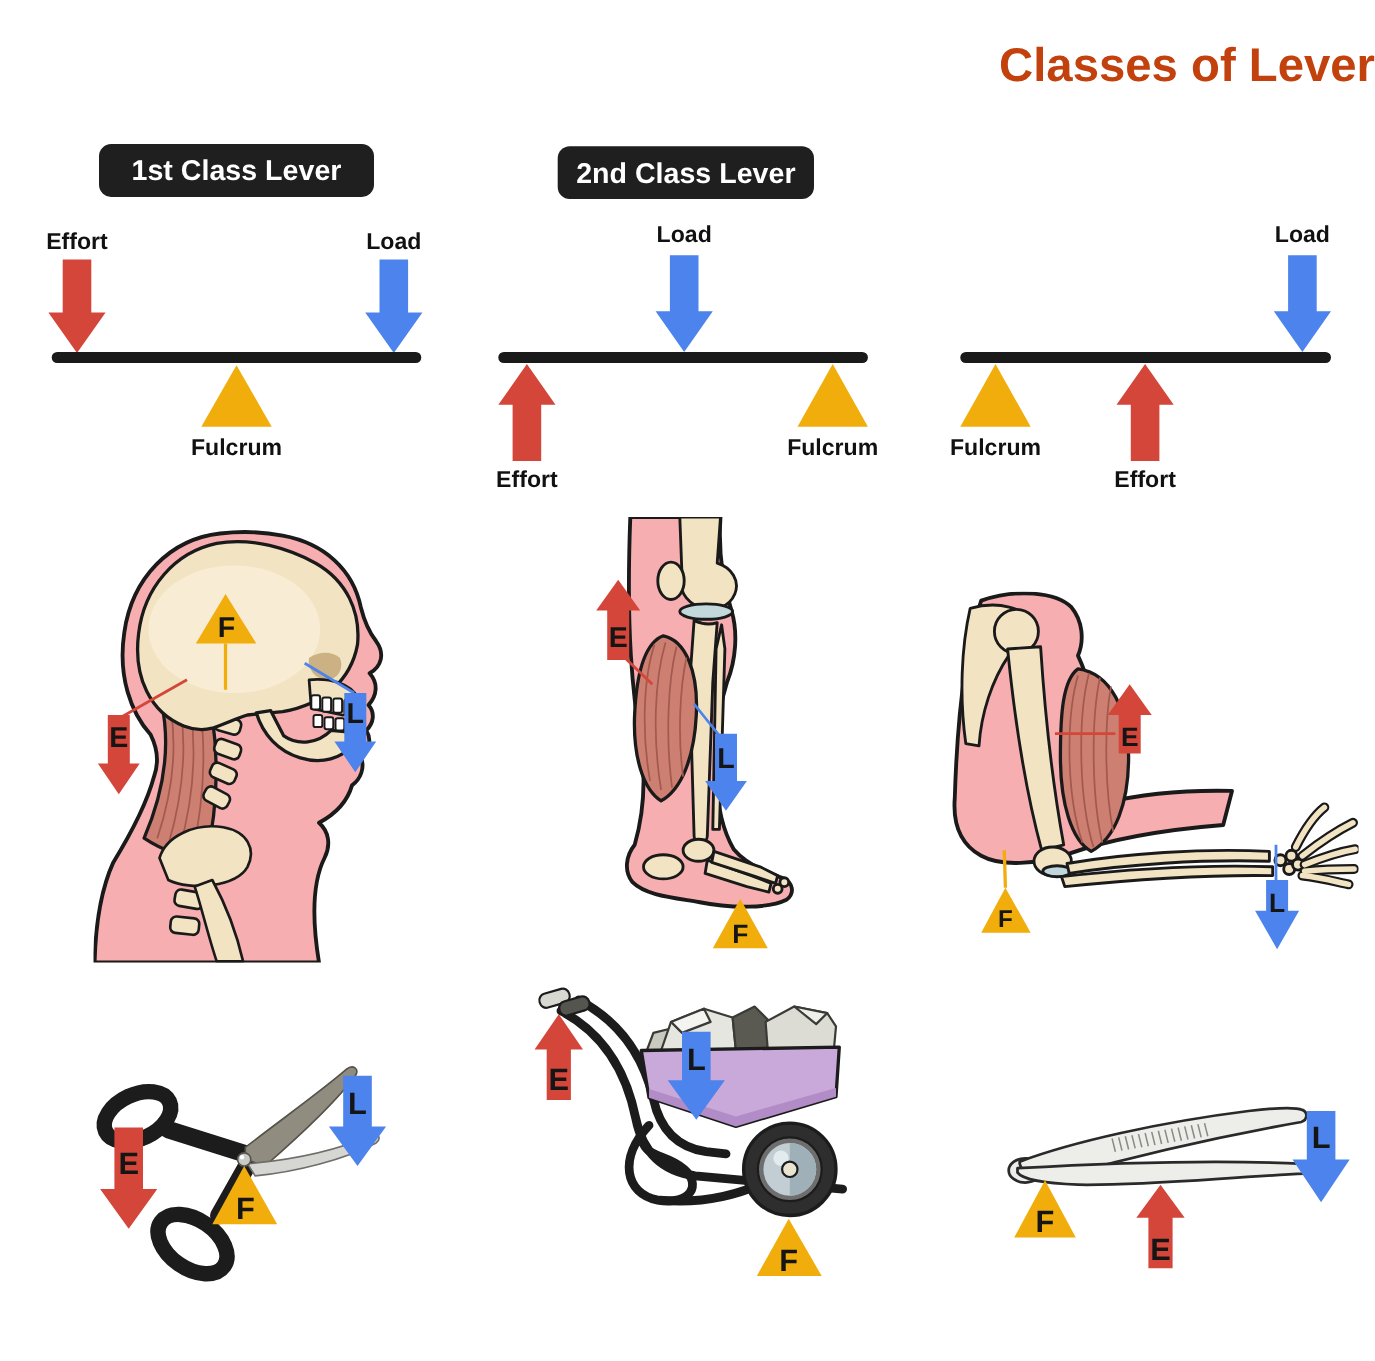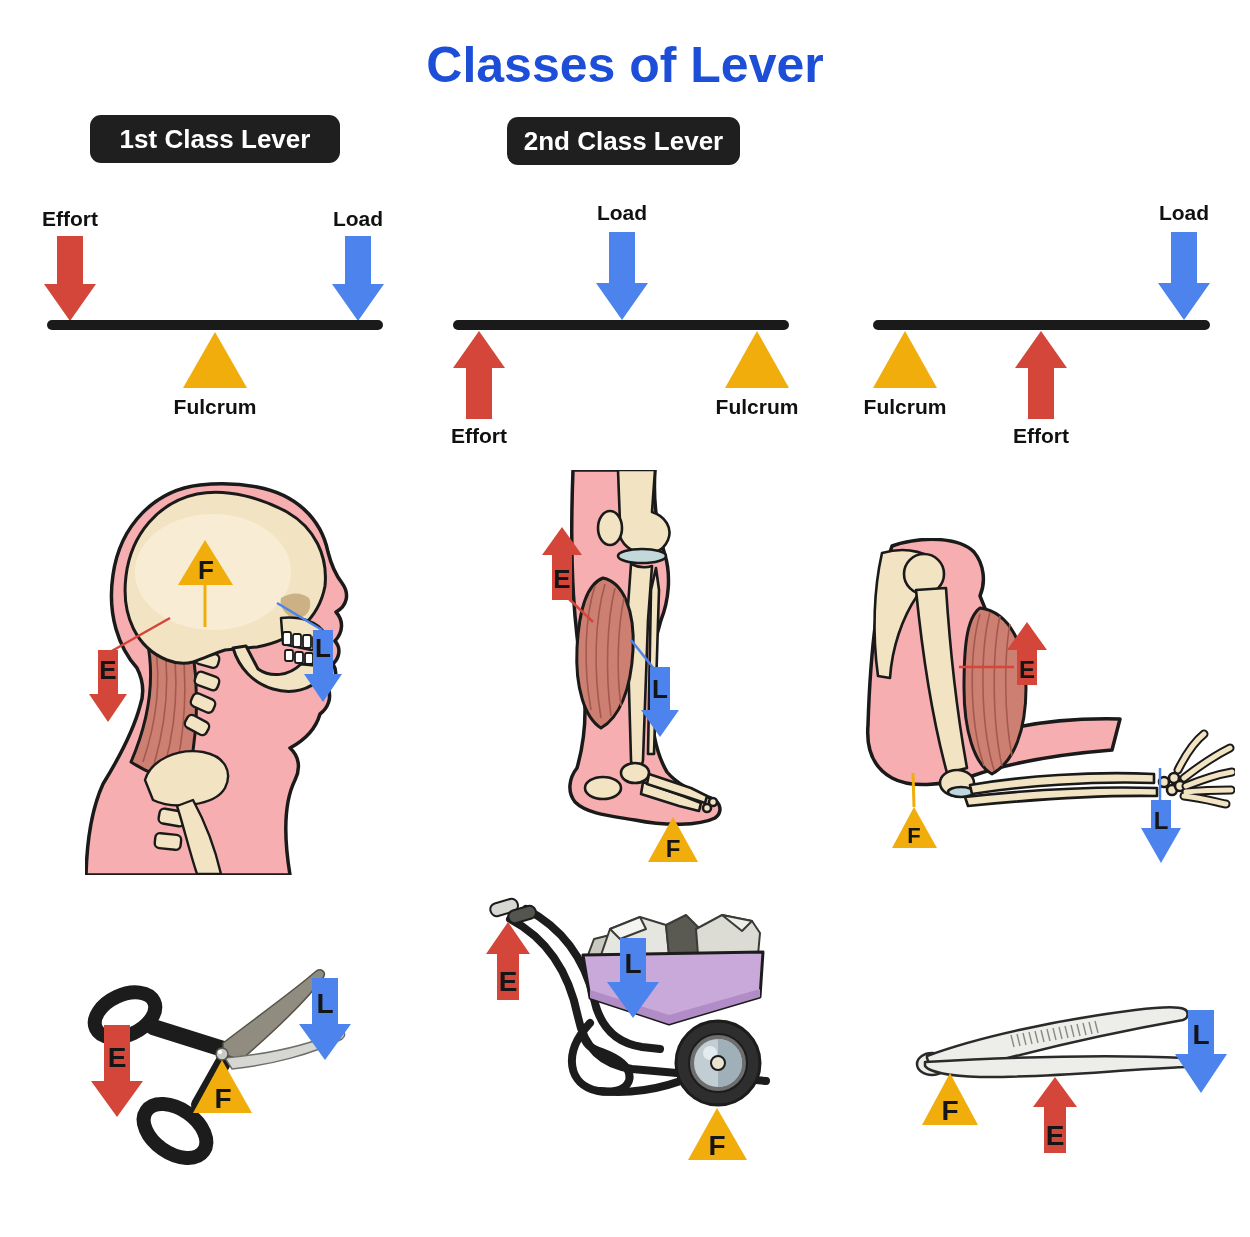--- a/index.html
+++ b/index.html
@@ -1,22 +1,22 @@
 <!DOCTYPE html>
 <html style="--effort: #D4463A; --load: #4C83EC; --fulcrum: #F1AD0B; --badge-bg: #1F1F1F; --badge-text: #FFFFFF; --bar: #1A1A1A;"><head>
 <meta charset="utf-8">
 <style>
   html,body{margin:0;padding:0;background:#fff;}
   #stage{position:relative;width:1250px;height:1237px;background:#fff;overflow:hidden;
          font-family:"Liberation Sans",sans-serif;}
-  .title{position:absolute;top:36px;left:0;width:100%;text-align:center;
-         font-size:50px;font-weight:bold;color:#1d4ed8;}
+  .title{position:absolute;top:36px;left:0;width:100%;text-align:right;
+         font-size:43px;font-weight:bold;color:#c2410c;}
   .badge{position:absolute;height:48px;line-height:48px;border-radius:11px;
          background:var(--badge-bg,#1F1F1F);color:var(--badge-text,#fff);
-         font-size:26px;font-weight:bold;text-align:center;}
+         font-size:26px;font-weight:bold;text-align:center;margin-top:16px;}
   .abs{position:absolute;}
   .fill-effort{fill:var(--effort,#D4463A);}
   .fill-load{fill:var(--load,#4C83EC);}
   .fill-fulcrum{fill:var(--fulcrum,#F1AD0B);}
   .fill-bar{fill:var(--bar,#1A1A1A);}
   .lead-effort{stroke:var(--effort,#D4463A);stroke-width:2.5;fill:none;}
   .lead-load{stroke:var(--load,#4C83EC);stroke-width:2.5;fill:none;}
   .lead-fulcrum{stroke:var(--fulcrum,#F1AD0B);stroke-width:3;fill:none;}
   .schem-label{font-family:"Liberation Sans",sans-serif;font-size:21px;font-weight:bold;
                fill:#111;text-anchor:middle;}

